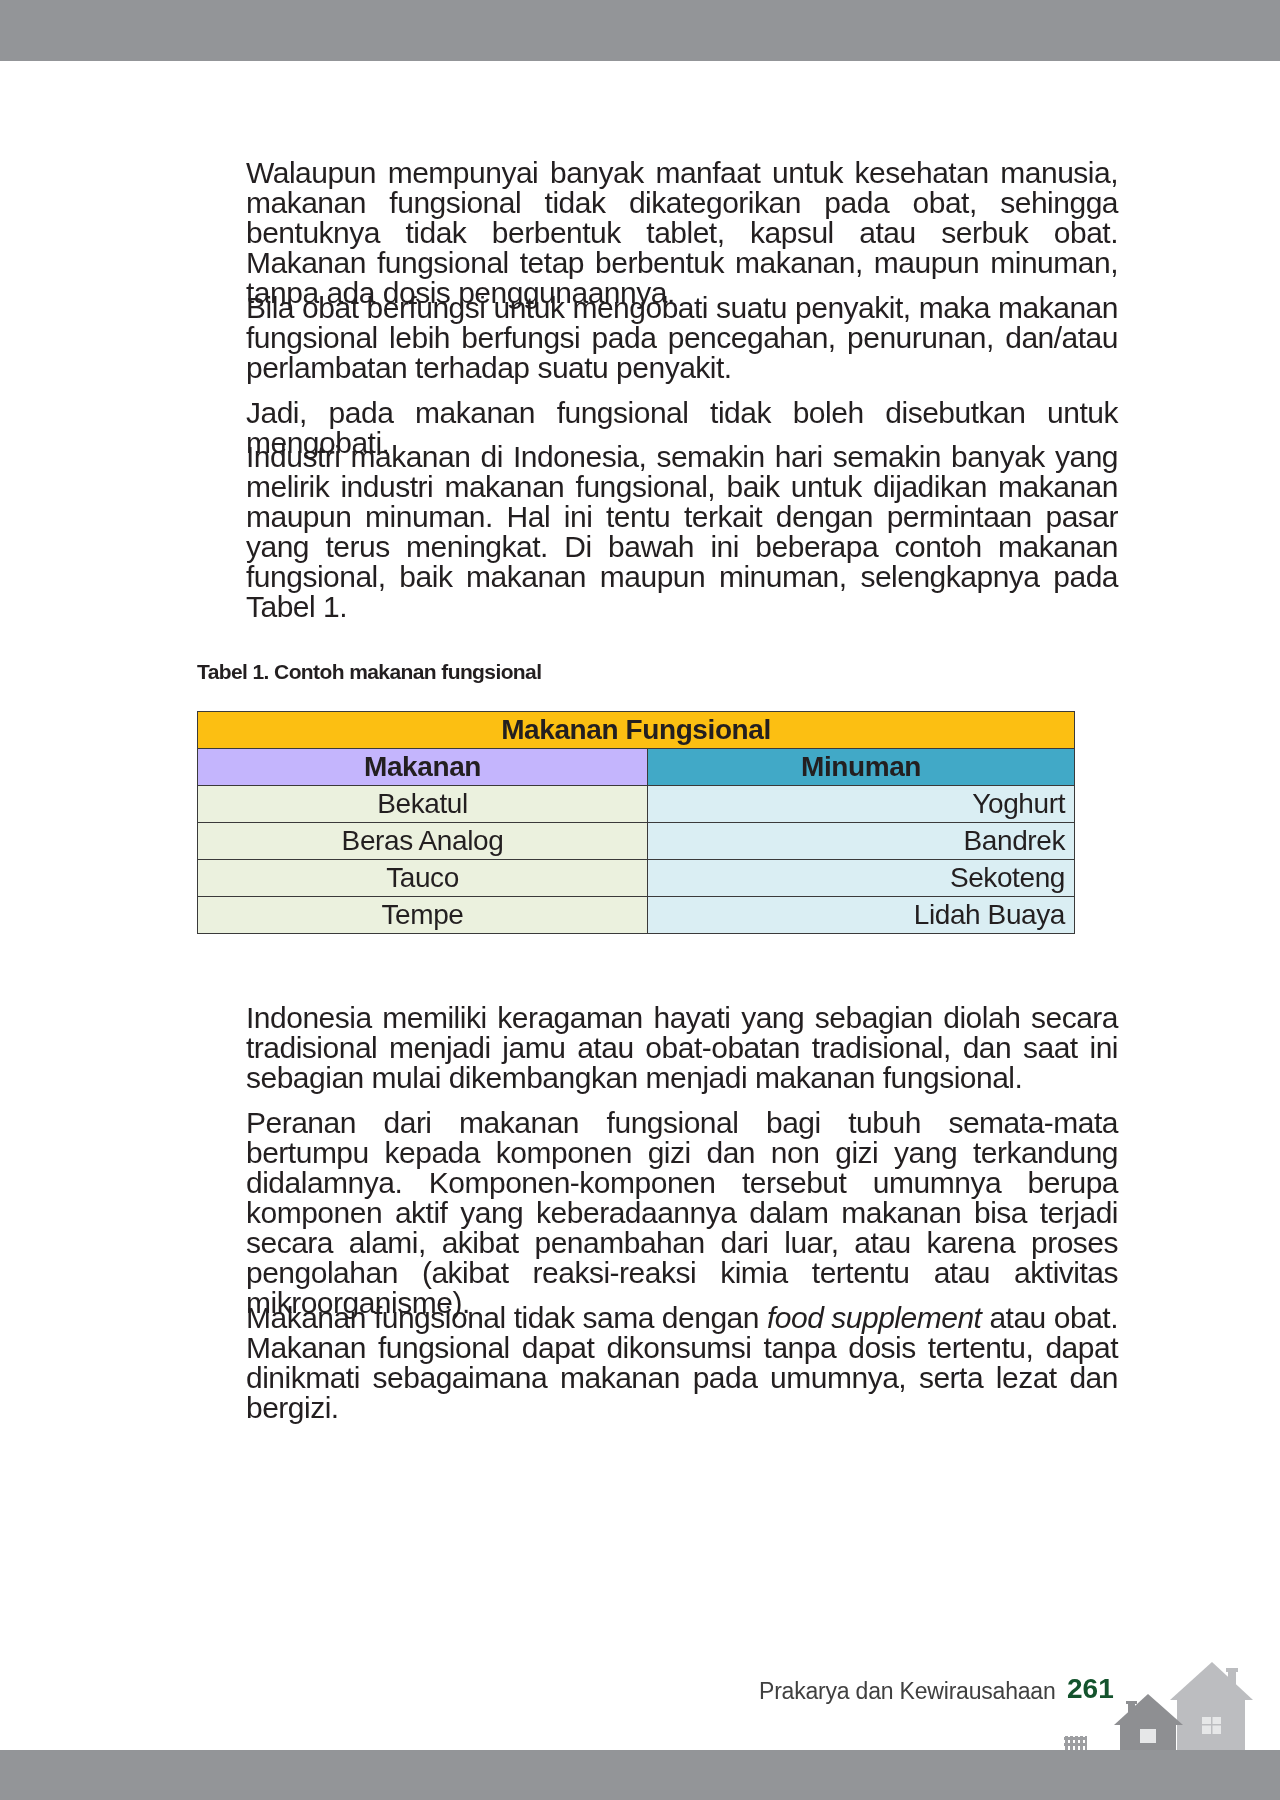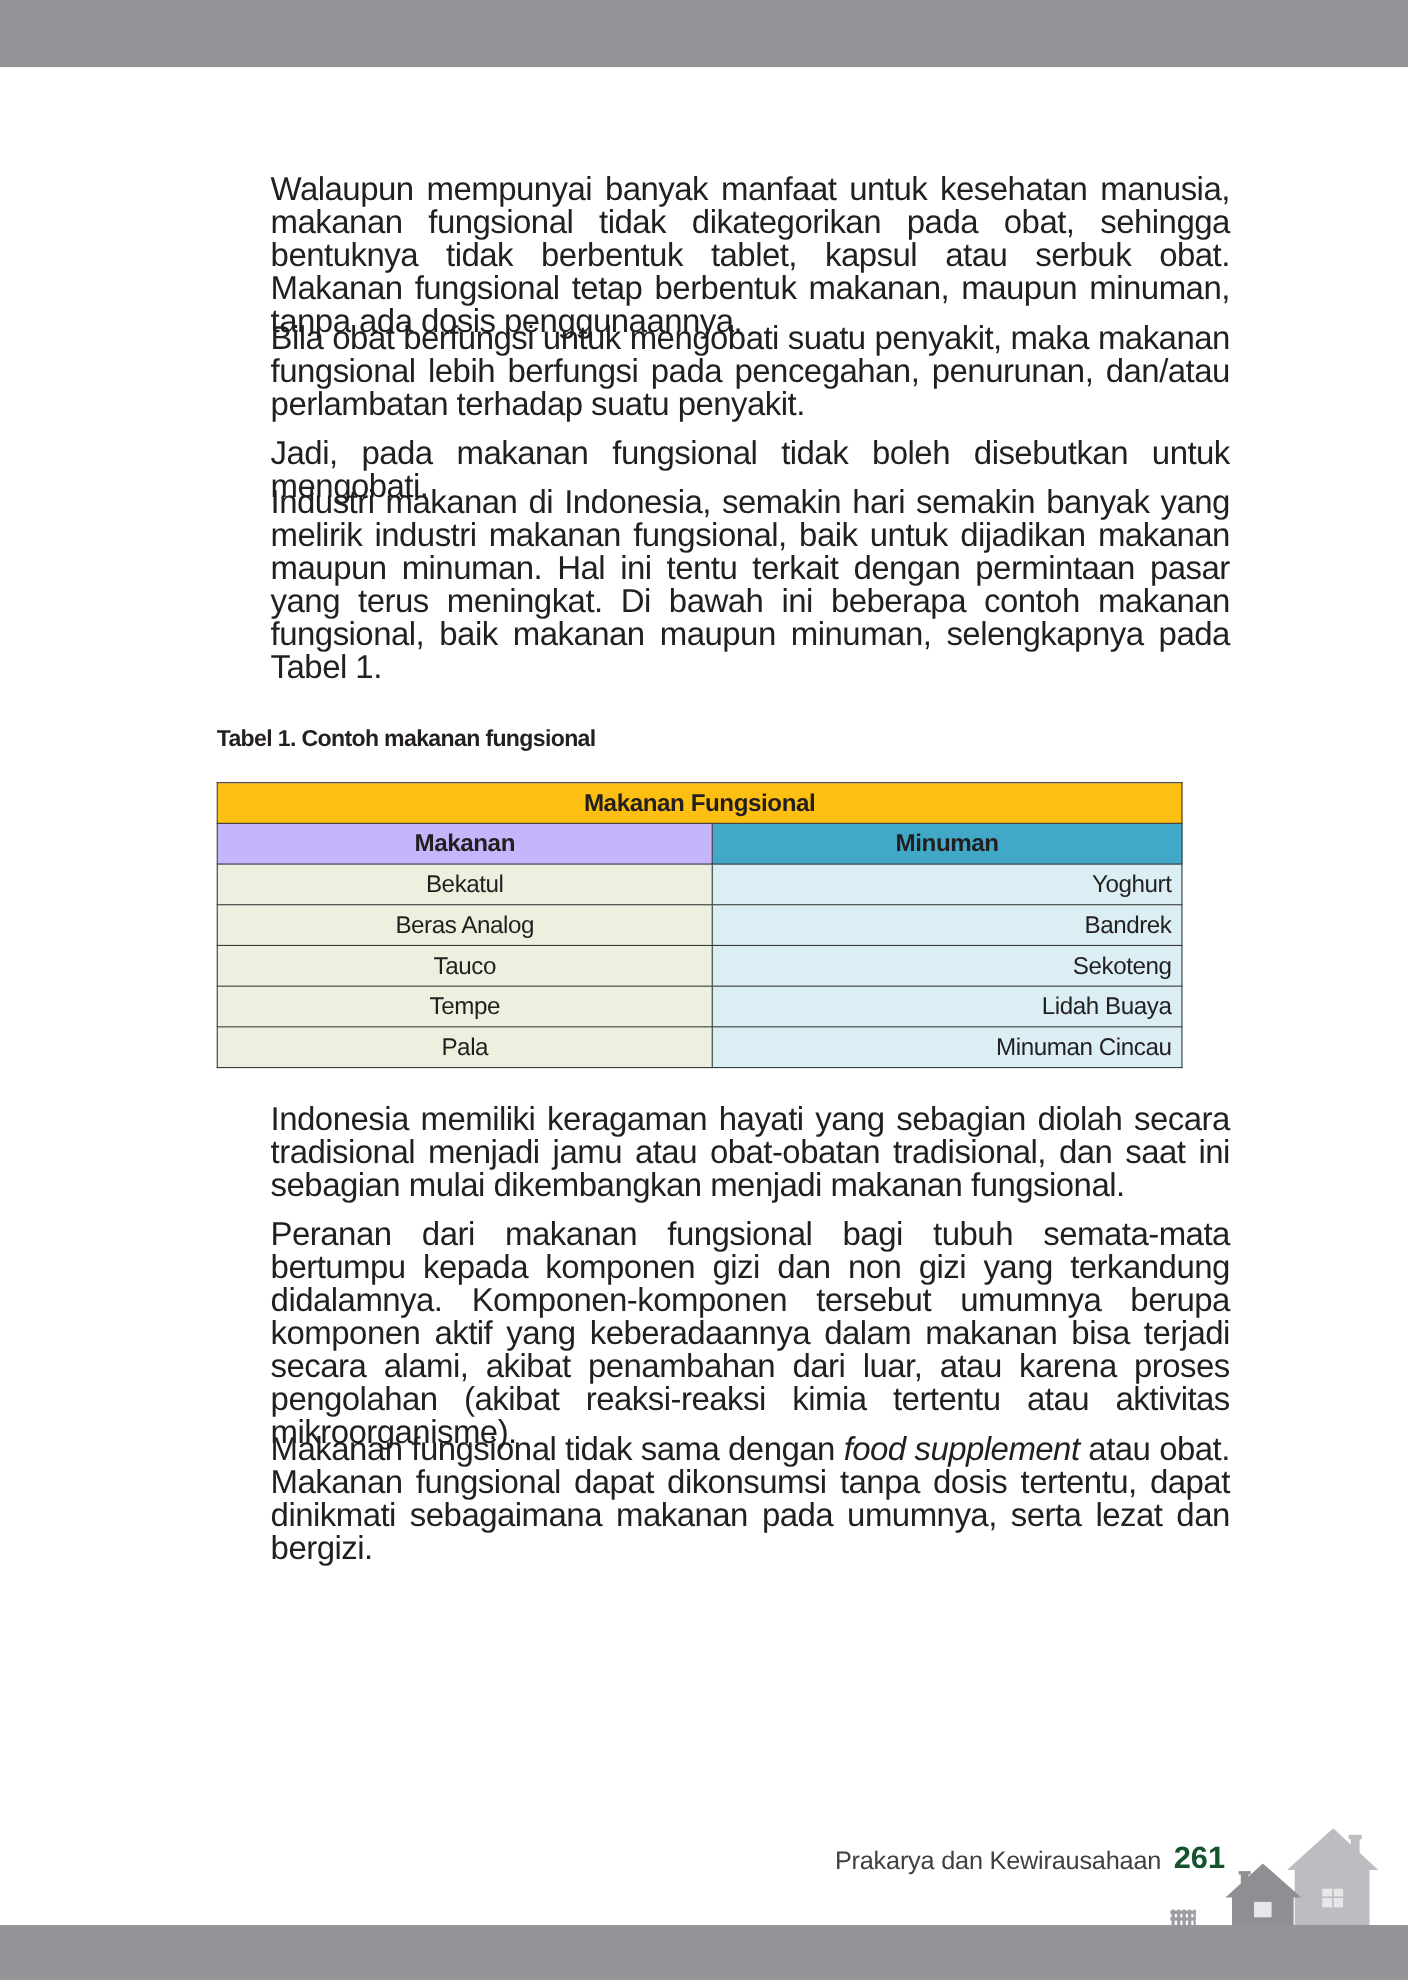--- a/index.html
+++ b/index.html
@@ -22,21 +22,21 @@
 
   .table-caption {
     position: absolute; left: 197px; top: 660px;
     font-size: 21px; font-weight: bold; letter-spacing: -0.6px;
     margin: 0;
   }
 
   table.func {
     position: absolute; left: 197px; top: 711px; width: 877px;
     border-collapse: collapse; table-layout: fixed;
-    font-size: 22px; letter-spacing: -0.4px;
+    font-size: 28px; letter-spacing: -0.4px;
   }
   table.func td, table.func th { border: 1.5px solid #3a3a3a; padding: 0 9px; height: 36px; }
   table.func th { font-weight: bold; text-align: center; }
   .h-main { background: #fcbf12; }
   .h-food { background: #c4b5fd; }
   .h-drink { background: #41a9c7; }
   .c-food { background: #ebf1de; text-align: center; font-weight: normal; }
   .c-drink { background: #daeef3; text-align: right; font-weight: normal; margin-left: 32px; }
   col.c1 { width: 450px; }
   col.c2 { width: 427px; }
@@ -85,24 +85,20 @@
     <td class="c-drink">Bandrek</td>
   </tr>
   <tr>
     <td class="c-food">Tauco</td>
     <td class="c-drink">Sekoteng</td>
   </tr>
   <tr>
     <td class="c-food">Tempe</td>
     <td class="c-drink">Lidah Buaya</td>
   </tr>
-  <tr>
-    <td class="c-food">Pala</td>
-    <td class="c-drink">Minuman Cincau</td>
-  </tr>
 </tbody>
   </table>
 
 <p class="para" style="top:1003px;">Indonesia memiliki keragaman hayati yang sebagian diolah secara tradisional menjadi jamu atau obat-obatan tradisional, dan saat ini sebagian mulai dikembangkan menjadi makanan fungsional.</p>
 <p class="para" style="top:1108px;">Peranan dari makanan fungsional bagi tubuh semata-mata bertumpu kepada komponen gizi dan non gizi yang terkandung didalamnya. Komponen-komponen tersebut umumnya berupa komponen aktif yang keberadaannya dalam makanan bisa terjadi secara alami, akibat penambahan dari luar, atau karena proses pengolahan (akibat reaksi-reaksi kimia tertentu atau aktivitas mikroorganisme).</p>
 <p class="para" style="top:1303px;"><span>Makanan fungsional tidak sama dengan </span><em>food supplement</em><span> atau obat. Makanan fungsional dapat dikonsumsi tanpa dosis tertentu, dapat dinikmati sebagaimana makanan pada umumnya, serta lezat dan bergizi.</span></p>
 
 <div class="footer-text">Prakarya dan Kewirausahaan</div>
 <div class="page-number">261</div>
 

